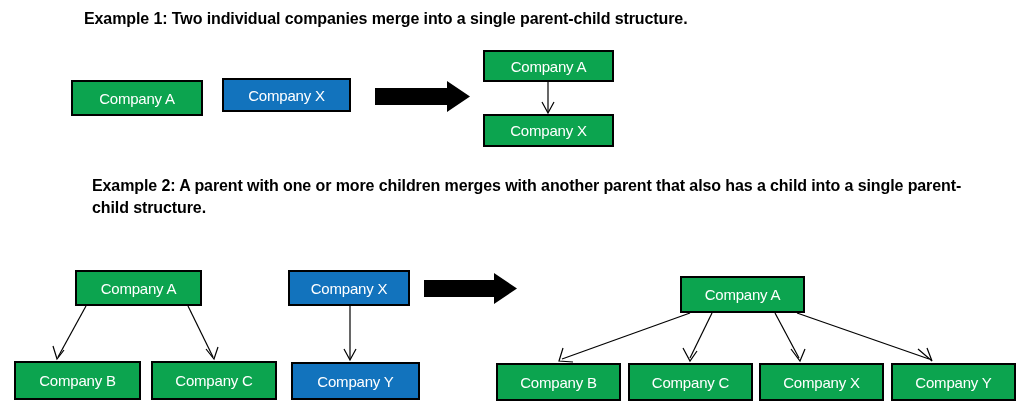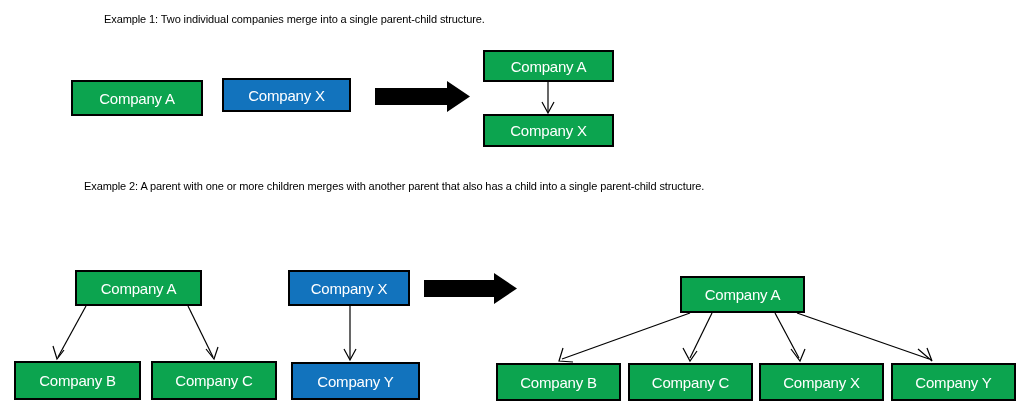--- a/index.html
+++ b/index.html
@@ -9,29 +9,28 @@
   }
   body {
     width: 1026px;
     height: 417px;
     position: relative;
     font-family: "Liberation Sans", sans-serif;
     overflow: hidden;
   }
   .caption {
     position: absolute;
-    font-size: 11px;
-    font-weight: normal;
+    font-size: 16px;
+    font-weight: bold;
     color: #000000;
     letter-spacing: -0.1px;
     line-height: 22px;
-    margin-left: 20px;
   }
   #caption-1 { left: 84px; top: 8px; width: 860px; }
-  #caption-2 { left: 64px; top: 175px; width: 870px; }
+  #caption-2 { left: 92px; top: 175px; width: 870px; }
 
   .node {
     position: absolute;
     box-sizing: border-box;
     border: 2px solid #000000;
     color: #ffffff;
     font-weight: normal;
     display: flex;
     align-items: center;
     justify-content: center;

